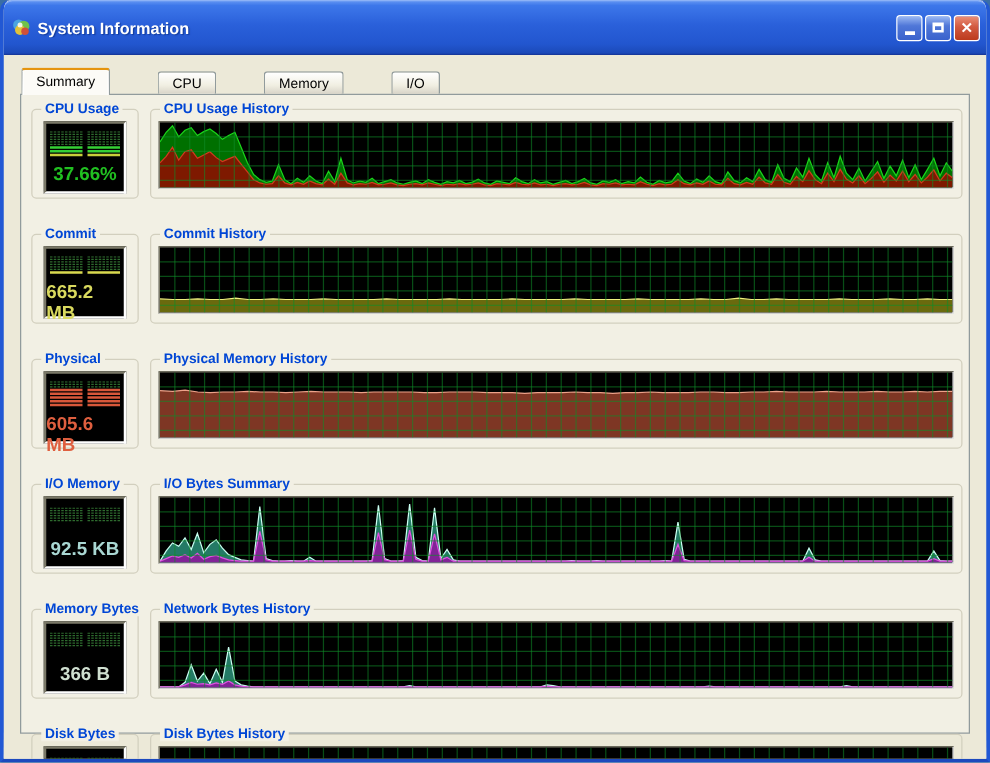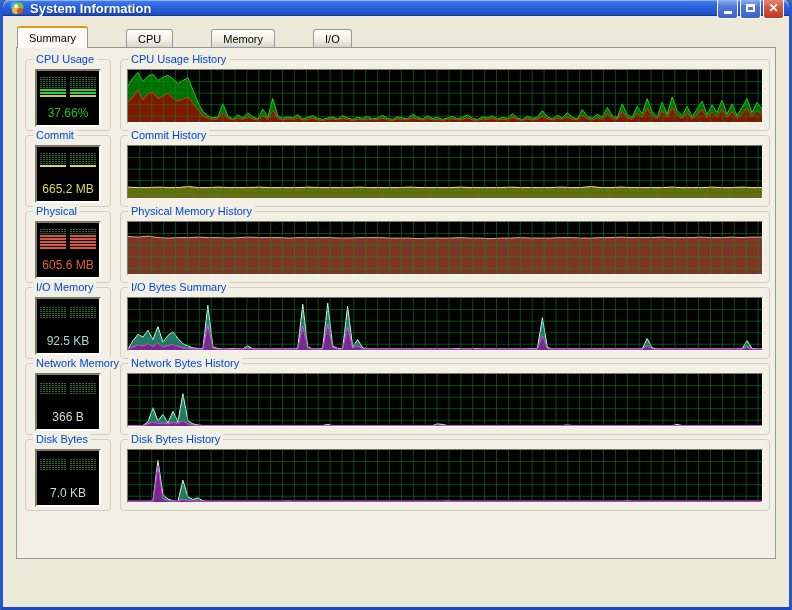--- a/index.html
+++ b/index.html
@@ -1,20 +1,20 @@
 <!DOCTYPE html>
 <html><head>
 <meta charset="utf-8">
 <style>
   html,body{margin:0;padding:0;background:#3a6ea5;font-family:"Liberation Sans",sans-serif;}
   .window{position:relative;width:792px;height:610px;box-sizing:border-box;background:#ECE9D8;
     border-left:3px solid #2258d4;border-right:3px solid #2258d4;border-bottom:3px solid #1c49bd;
     border-radius:8px 8px 2px 2px;overflow:hidden;}
   
-  .titlebar{height:16px;border-radius:7px 7px 0 0;display:flex;align-items:center;padding:0 5px 0 6px;
+  .titlebar{height:44px;border-radius:7px 7px 0 0;display:flex;align-items:center;padding:0 5px 0 6px;
     background:linear-gradient(180deg,#6a9bf4 0%,#3d77ea 10%,#2a60da 45%,#2256cf 80%,#1a47b4 100%);
     box-shadow:inset 0 1px 0 #8db2f6, inset 0 -1px 0 #16389c;}
   .title-icon{width:16px;height:16px;margin-right:5px;flex:0 0 auto;}
   .title-text{color:#fff;font-weight:bold;font-size:13px;text-shadow:1px 1px 1px #123a9a;flex:1;
     white-space:nowrap;overflow:hidden;}
   .tb-btn{width:21px;height:21px;margin-left:2px;border-radius:3px;border:1px solid #fff;
     display:flex;align-items:center;justify-content:center;box-sizing:border-box;
     background:linear-gradient(180deg,#9cb9f3 0%,#5077d8 40%,#3a62cc 100%);cursor:default;}
   .tb-btn.close{background:linear-gradient(180deg,#eb8f77 0%,#d25940 45%,#bc3a1d 100%);}
   .glyph-min{width:8px;height:3px;background:#fff;margin-top:8px;}
@@ -23,31 +23,31 @@
   
   .tabs{display:flex;align-items:flex-end;padding:8px 0 0 14px;height:23px;position:relative;z-index:2;gap:36px;}
   .tab{font-size:11px;color:#000;padding:3px 11px 3px 11px;border:1px solid #919B9C;border-bottom:none;
     border-radius:3px 3px 0 0;background:linear-gradient(180deg,#ffffff 0%,#f1efe2 60%,#d8d4c8 100%);
     margin-right:2px;height:18px;box-sizing:border-box;line-height:12px;}
   .tab.active{background:#FCFBF7;border-top:2px solid #E5940E;height:22px;margin-bottom:-1px;
     padding-top:4px;box-shadow:inset 1px 0 0 #fff, inset -1px 0 0 #fff;}
   .tabpage{position:relative;z-index:1;margin:0 13px 0 13px;height:512px;background:#F2F0E4;
     border:1px solid #919B9C;box-sizing:border-box;padding:7px 5px 0 8px;}
   
-  .row{display:flex;height:76px;margin-bottom:0;}
+  .row{display:flex;height:76px;margin-bottom:24px;font-weight:bold;}
   .groupbox{position:relative;border:1px solid #d2cfbe;border-radius:4px;box-sizing:border-box;}
   .groupbox .gb-label{position:absolute;top:-7px;left:7px;background:#F2F0E4;padding:0 3px;
     font-size:11px;color:#0046D5;white-space:nowrap;line-height:12px;}
   .gauge-box{width:86px;flex:0 0 auto;margin-top:4px;}
   .hist-box{flex:1;margin-left:9px;margin-top:4px;}
   .led{width:62px;height:54px;margin:9px auto 0 auto;background:#000;
     border:2px solid;border-color:#7b7968 #ffffff #ffffff #7b7968;
     display:flex;flex-direction:column;align-items:center;justify-content:flex-start;}
   .led .meter{margin-top:6px;}
-  .led .val{font-size:12px;margin-top:auto;margin-bottom:5px;letter-spacing:0px;}
+  .led .val{font-size:15px;margin-top:auto;margin-bottom:5px;letter-spacing:0px;}
   .graph{height:52px;margin:9px 6px 0 6px;background:#000;
     border:1px solid;border-color:#7b7968 #ffffff #ffffff #7b7968;}
   .graph svg{display:block;width:100%;height:100%;}
   
   .footer{position:absolute;right:0;bottom:0;left:0;height:36px;}
   .ok-btn{position:absolute;right:26px;bottom:8px;width:66px;height:22px;font-size:11px;
     font-family:"Liberation Sans",sans-serif;color:#000;border:1px solid #003C74;border-radius:3px;
     background:linear-gradient(180deg,#ffffff 0%,#f4f3ec 45%,#e6e3d7 90%,#d8d4c4 100%);
     box-shadow:inset 0 0 0 1px #eef3fb;}
   .grip{position:absolute;right:1px;bottom:1px;width:14px;height:14px;
@@ -800,21 +800,21 @@
                 <line x1="0" y1="36" x2="640" y2="36"></line>
                 <line x1="0" y1="48" x2="640" y2="48"></line>
               </g>
             </svg>
           </div>
       </div>
     </div>
 
     <div class="row">
       <div class="groupbox gauge-box">
-        <span class="gb-label">Network Memory</span>
+        <span class="gb-label">Memory Bytes</span>
         <div class="led">
           <div class="meter"><svg width="56" height="12" viewBox="0 0 56 12">
                 <rect x="0" y="0" width="2" height="1" fill="#2e6b2e"></rect>
                 <rect x="3" y="0" width="2" height="1" fill="#2e6b2e"></rect>
                 <rect x="6" y="0" width="2" height="1" fill="#2e6b2e"></rect>
                 <rect x="9" y="0" width="2" height="1" fill="#2e6b2e"></rect>
                 <rect x="12" y="0" width="2" height="1" fill="#2e6b2e"></rect>
                 <rect x="15" y="0" width="2" height="1" fill="#2e6b2e"></rect>
                 <rect x="18" y="0" width="2" height="1" fill="#2e6b2e"></rect>
                 <rect x="21" y="0" width="2" height="1" fill="#2e6b2e"></rect>

